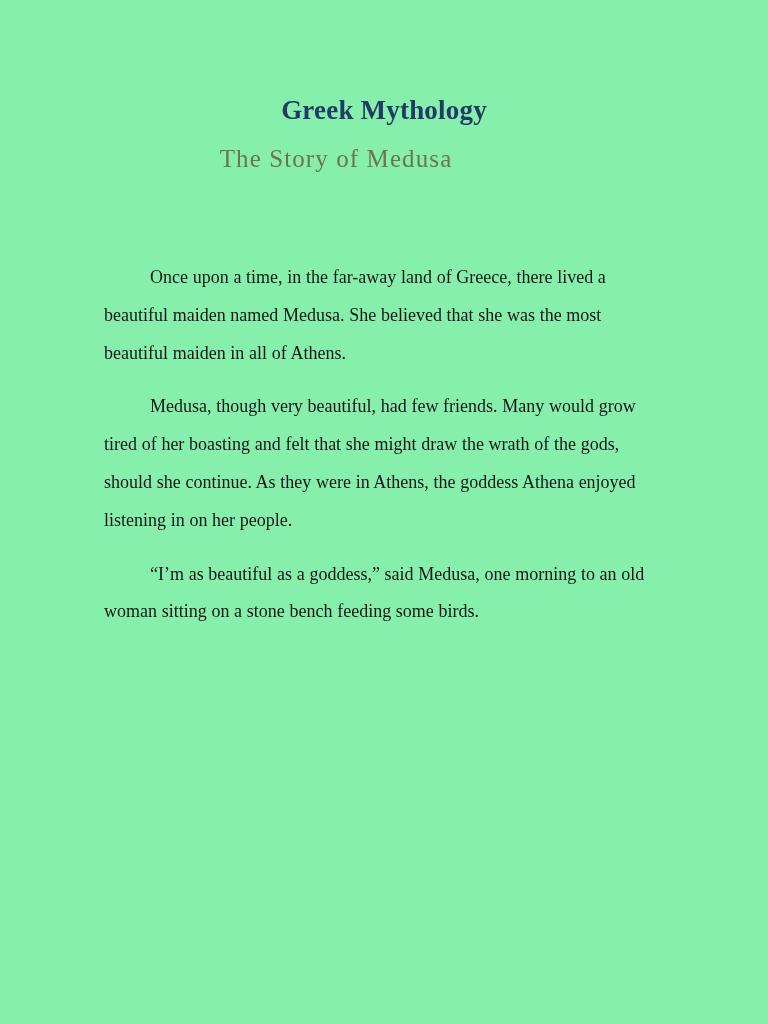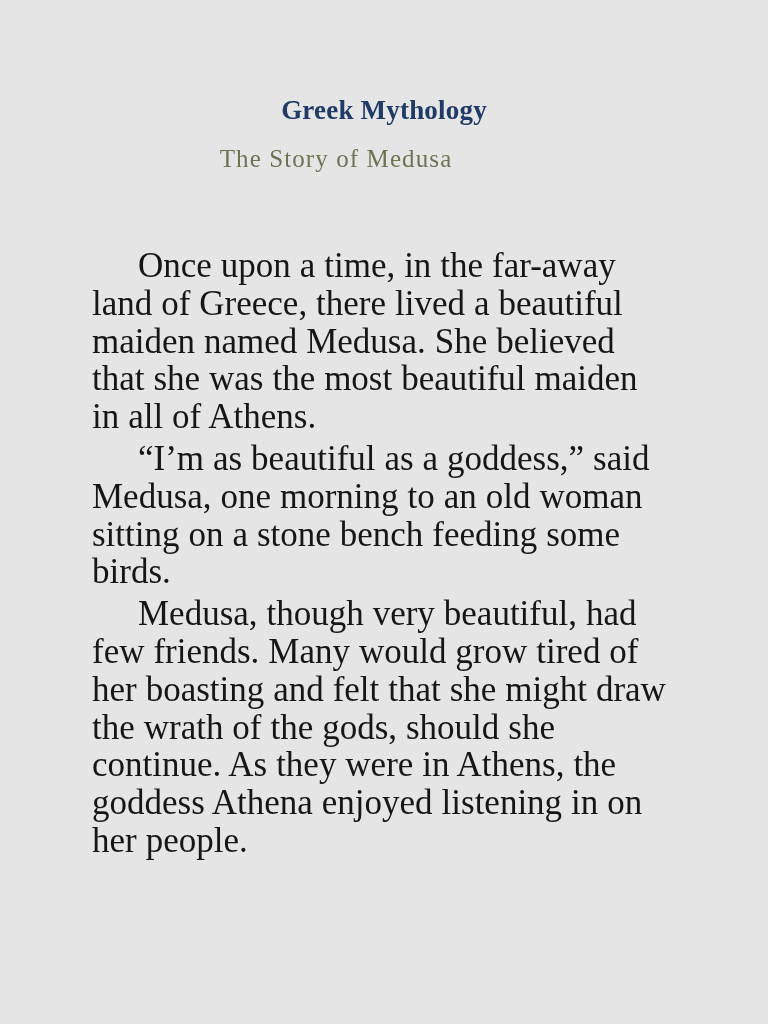--- a/index.html
+++ b/index.html
@@ -13,21 +13,21 @@
     height: 1024px;
     overflow: hidden;
     font-family: "Liberation Serif", "DejaVu Serif", serif;
     -webkit-font-smoothing: antialiased;
   }
 
   .page {
     position: relative;
     width: 768px;
     height: 1024px;
-    background: #e5e5e5;
+    background: #86efac;
     box-sizing: border-box;
   }
 
   
   .doc-title {
     position: absolute;
     top: 93px;
     left: 0;
     width: 768px;
     text-align: center;
@@ -55,38 +55,38 @@
 
   
   .story-body {
     position: absolute;
     top: 243px;
     left: 88px;
     width: 586px;
   }
 
   .story-paragraph {
-    margin: 4px;
+    margin: 16px;
     padding: 0;
-    font-size: 35px;
+    font-size: 18px;
     line-height: 37.8px;
     color: #161616;
     text-indent: 46px;
     text-align: left;
     word-spacing: 0.2px;
   }
 </style>
 </head>
 <body>
 
 <div class="page">
 
   <h1 class="doc-title">Greek Mythology</h1>
 
   <h2 class="doc-subtitle">The Story of Medusa</h2>
 
   <div class="story-body">
     <p class="story-paragraph">Once upon a time, in the far-away land of Greece, there lived a beautiful maiden named Medusa. She believed that she was the most beautiful maiden in all of Athens.</p>
+    <p class="story-paragraph">Medusa, though very beautiful, had few friends. Many would grow tired of her boasting and felt that she might draw the wrath of the gods, should she continue. As they were in Athens, the goddess Athena enjoyed listening in on her people.</p>
     <p class="story-paragraph">“I’m as beautiful as a goddess,” said Medusa, one morning to an old woman sitting on a stone bench feeding some birds.</p>
-    <p class="story-paragraph">Medusa, though very beautiful, had few friends. Many would grow tired of her boasting and felt that she might draw the wrath of the gods, should she continue. As they were in Athens, the goddess Athena enjoyed listening in on her people.</p>
   </div>
 
 </div>
 
 </body></html>

